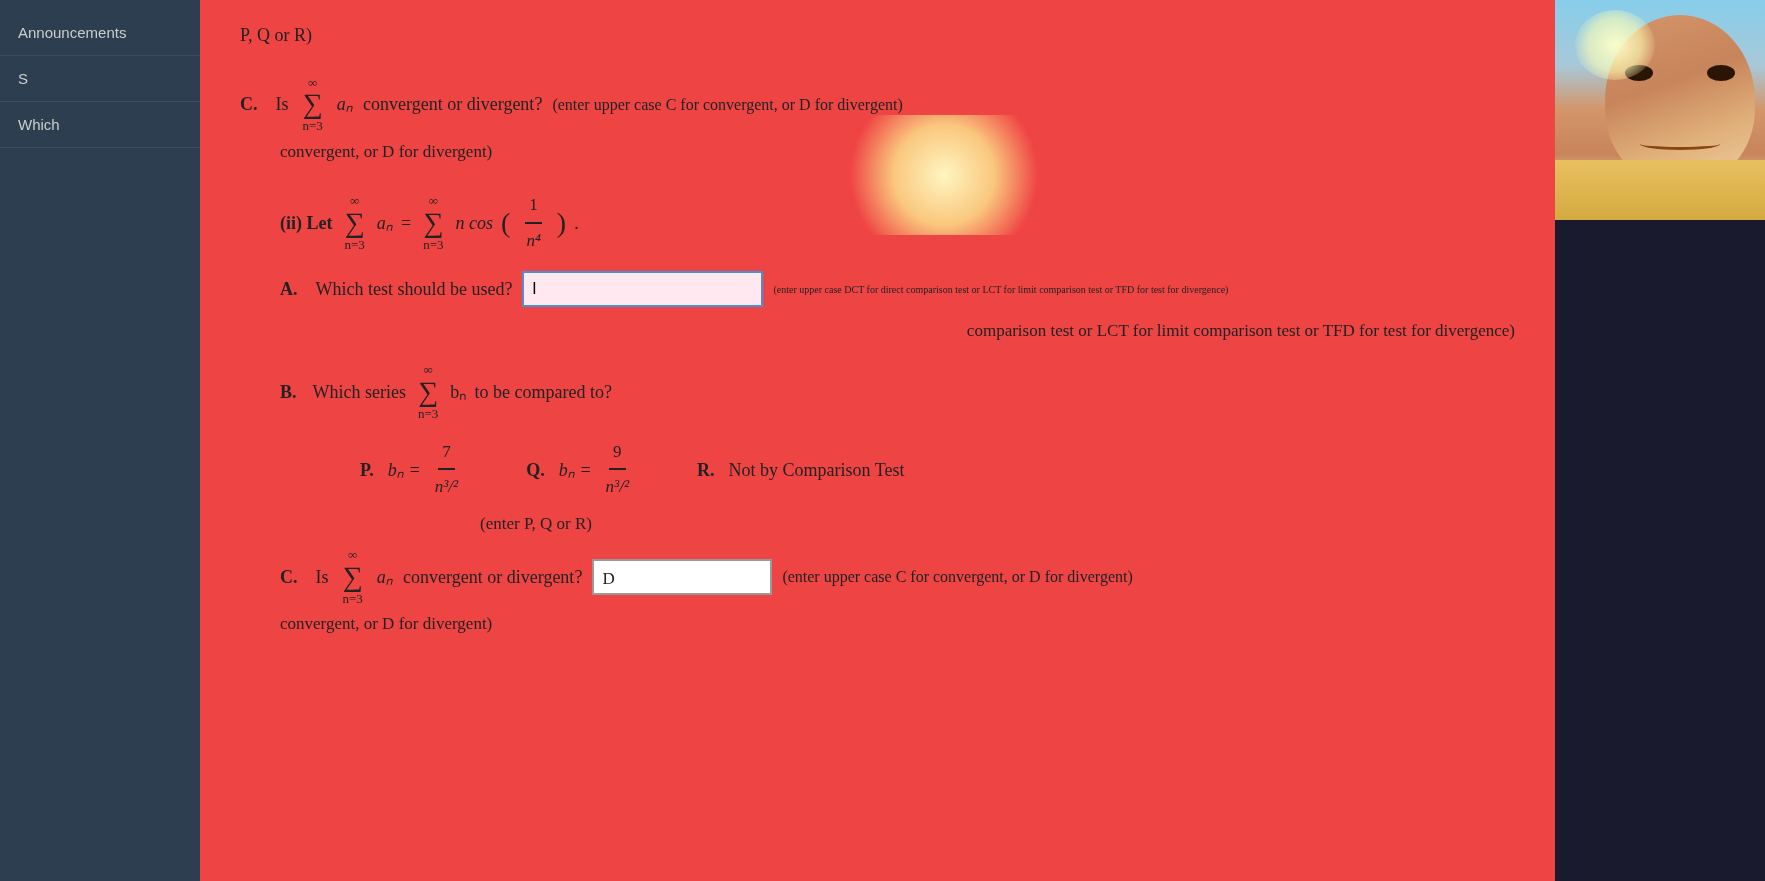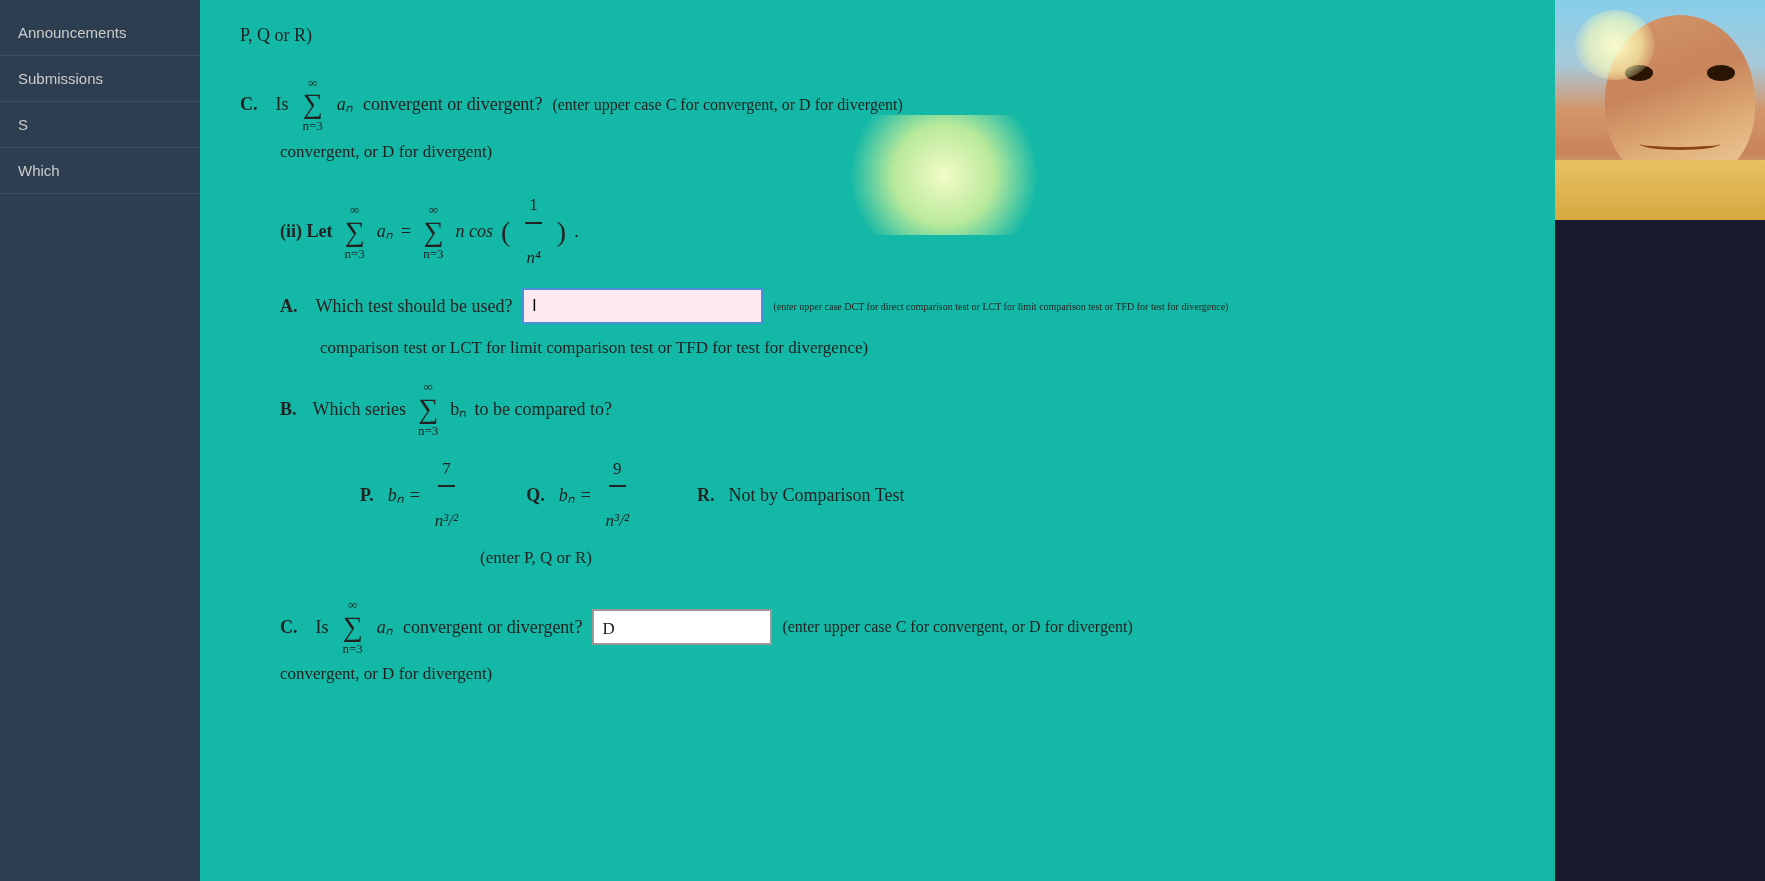--- a/index.html
+++ b/index.html
@@ -28,21 +28,21 @@
       color: #ccc;
       padding: 14px 18px;
       font-size: 15px;
       font-family: Arial, sans-serif;
       cursor: pointer;
       border-bottom: 1px solid #3a4f60;
     }
 
     .main-content {
       flex: 1;
-      background: #14b8a6;
+      background: #ef4444;
       padding: 20px 40px 20px 40px;
       overflow-y: auto;
       position: relative;
     }
 
     .webcam-area {
       width: 210px;
       min-height: 881px;
       background: #1a1a2e;
       position: relative;
@@ -115,21 +115,21 @@
       margin: 0 4px;
     }
 
     .fraction .numerator {
       border-bottom: 2px solid #222;
       padding: 0 4px 2px;
       font-size: 17px;
     }
 
     .fraction .denominator {
-      padding: 20px 4px 0;
+      padding: 3px 4px 0;
       font-size: 17px;
     }
 
     .options-row {
       display: flex;
       gap: 60px;
       align-items: center;
       margin: 16px 0 8px 80px;
       flex-wrap: wrap;
     }
@@ -151,23 +151,20 @@
     }
   </style>
 </head>
 <body>
 
 <div class="sidebar">
   <div class="sidebar-item">
     <span>Announcements</span>
   </div>
   <div class="sidebar-item">
-    <span>Submissions</span>
-  </div>
-  <div class="sidebar-item">
     <span>S</span>
   </div>
   <div class="sidebar-item">
     <span>Which</span>
   </div>
 </div>
 
 <div class="main-content">
 
   <div class="content-section">
@@ -218,21 +215,21 @@
       <span style="font-size:28px; line-height:1;">)</span>
       <span>.</span>
     </div>
 
     <div style="display:flex; align-items:center; gap:10px; flex-wrap:wrap; margin-bottom:10px;">
       <span class="question-label">A.</span>
       <span>Which test should be used?</span>
       <input type="text" class="input-box" value="l" style="">
       <span style="font-size:10px;">(enter upper case DCT for direct comparison test or LCT for limit comparison test or TFD for test for divergence)</span>
     </div>
-    <div style="margin-left:40px; margin-bottom:16px; font-size:17px;">
+    <div style="margin-left:40px; margin-bottom:16px; font-size:17px;text-align:right;">
       comparison test or LCT for limit comparison test or TFD for test for divergence)
     </div>
 
     <div style="display:flex; align-items:center; gap:8px; flex-wrap:wrap; margin-bottom:8px;">
       <span class="question-label">B.</span>
       <span>Which series</span>
       <span class="sigma-block">
         <span class="sigma-limits">∞</span>
         <span class="sigma-symbol">∑</span>
         <span class="sigma-limits">n=3</span>
@@ -260,21 +257,21 @@
           <span class="denominator" style="font-style:italic;">n³/²</span>
         </span>
       </div>
 
       <div style="display:flex; align-items:center; gap:6px;">
         <span class="question-label">R.</span>
         <span>Not by Comparison Test</span>
       </div>
     </div>
 
-    <div style="margin-left:200px; margin-top:4px; margin-bottom:24px; font-size:17px;">
+    <div style="margin-left:200px; margin-top:4px; margin-bottom:8px; font-size:17px;">
       <span>(enter P, Q or R)</span>
     </div>
 
     <div style="display:flex; align-items:center; gap:10px; flex-wrap:wrap;">
       <span class="question-label">C.</span>
       <span>Is</span>
       <span class="sigma-block">
         <span class="sigma-limits">∞</span>
         <span class="sigma-symbol">∑</span>
         <span class="sigma-limits">n=3</span>

